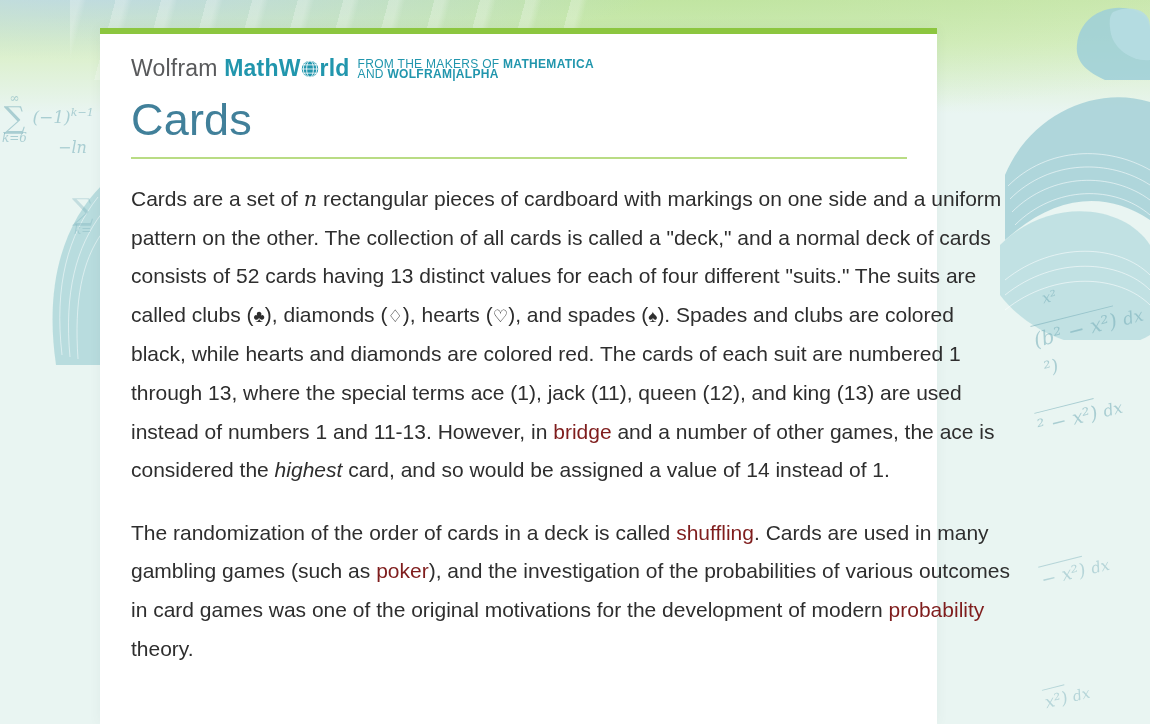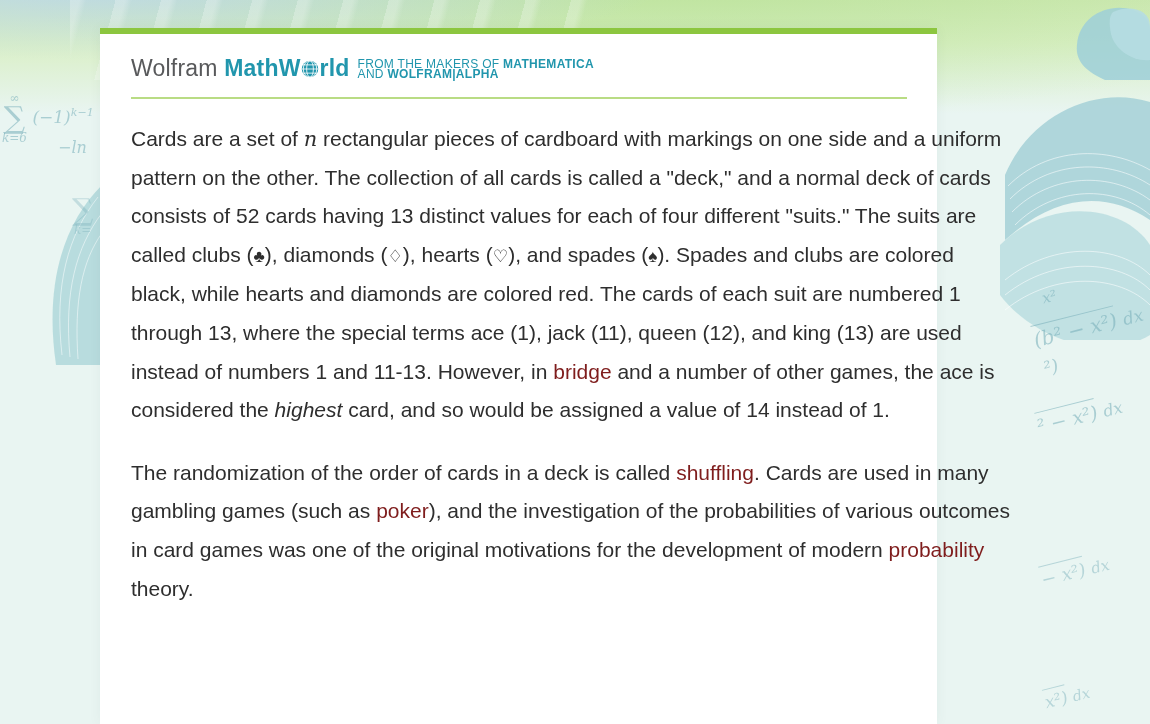--- a/index.html
+++ b/index.html
@@ -164,20 +164,21 @@
                 <line x1="2.6" y1="17.5" x2="21.4" y2="17.5"></line>
               </g>
             </svg></span><span>rld</span></span>
     </div>
     <div class="tagline">
       <span>From the makers of </span><b>Mathematica</b><br>
       <span>and </span><b>Wolfram|Alpha</b>
     </div>
   </div>
 
+  <h1 class="page-title">Cards</h1>
   <hr class="rule">
 
   <div class="article">
     <p><span>Cards are a set of </span><span class="math">n</span><span> rectangular pieces of cardboard with markings on one side and a uniform pattern on the other. The collection of all cards is called a "deck," and a normal deck of cards consists of 52 cards having 13 distinct values for each of four different "suits." The suits are called clubs (</span><span class="suit">♣</span><span>), diamonds (</span><span class="suit">♢</span><span>), hearts (</span><span class="suit">♡</span><span>), and spades (</span><span class="suit">♠</span><span>). Spades and clubs are colored black, while hearts and diamonds are colored red. The cards of each suit are numbered 1 through 13, where the special terms ace (1), jack (11), queen (12), and king (13) are used instead of numbers 1 and 11-13. However, in </span><a class="link" href="#">bridge</a><span> and a number of other games, the ace is considered the </span><span class="italic">highest</span><span> card, and so would be assigned a value of 14 instead of 1.</span></p>
     <p><span>The randomization of the order of cards in a deck is called </span><a class="link" href="#">shuffling</a><span>. Cards are used in many gambling games (such as </span><a class="link" href="#">poker</a><span>), and the investigation of the probabilities of various outcomes in card games was one of the original motivations for the development of modern </span><a class="link" href="#">probability</a><span> theory.</span></p>
   </div>
 
 </div>
 
 </body></html>

